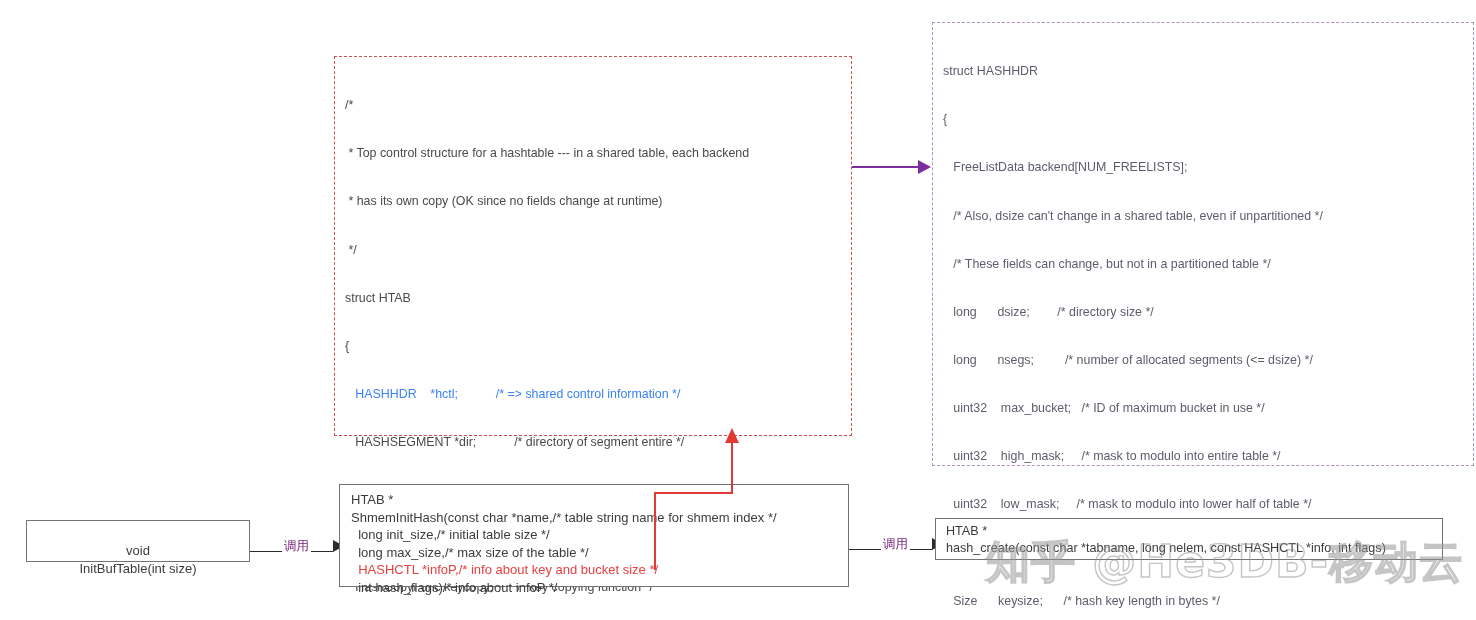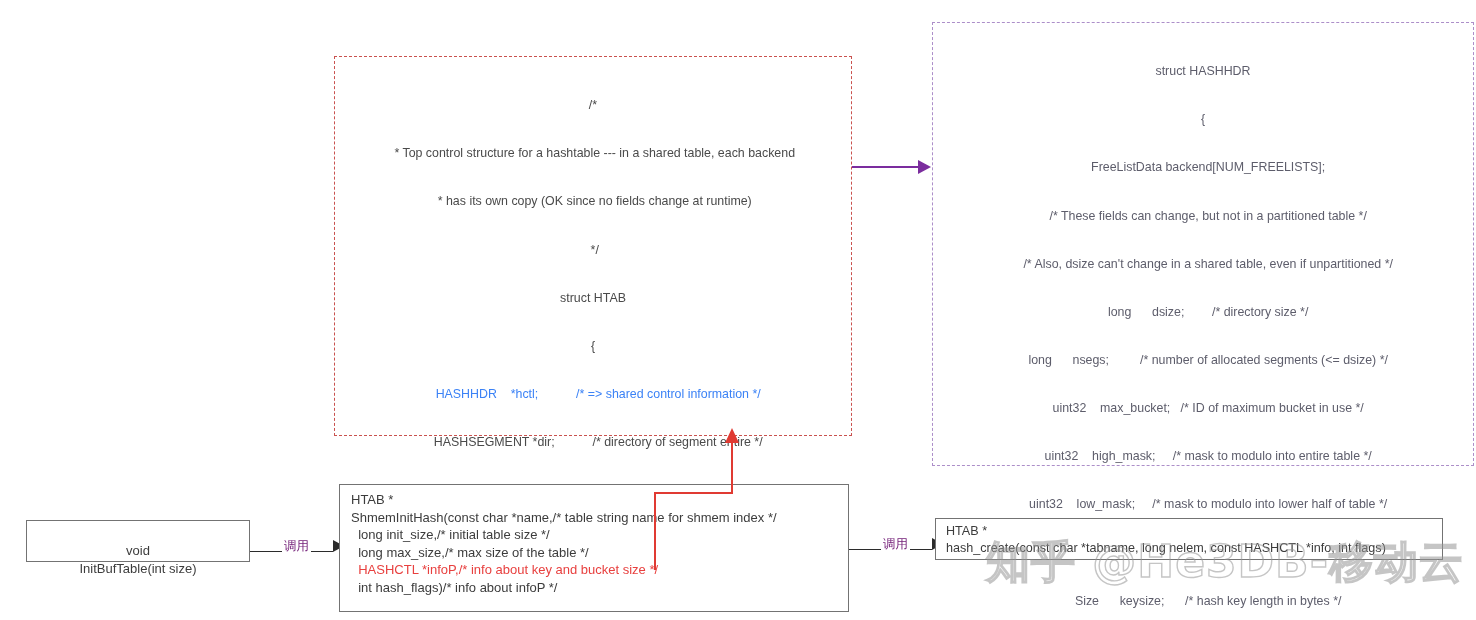--- a/index.html
+++ b/index.html
@@ -25,21 +25,20 @@
   
   .code-panel {
     position: absolute;
     box-sizing: border-box;
     background: #ffffff;
     white-space: pre;
     font-family: "Liberation Sans", sans-serif;
     font-size: 12.4px;
     line-height: 16.05px;
     color: #4a4a4a;
-    text-align: center;
   }
   #htab-panel {
     left: 334px;
     top: 56px;
     width: 518px;
     height: 380px;
     border: 1.6px dashed #c9524f;
     padding: 8px 10px;
   }
   #hashhdr-panel {
@@ -71,21 +70,21 @@
     top: 520px;
     width: 224px;
     height: 42px;
     text-align: center;
     padding-top: 21px;
   }
   #shmem-box {
     left: 339px;
     top: 484px;
     width: 510px;
-    height: 128px;
+    height: 103px;
     padding: 6px 0 0 11px;
   }
   #hashcreate-box {
     left: 935px;
     top: 518px;
     width: 508px;
     height: 42px;
     padding: 4px 0 4px 10px;
     font-size: 12.6px;
     line-height: 17px;
@@ -223,22 +222,22 @@
     
     
     
     
   </div>
 
   <div class="code-panel" id="hashhdr-panel">
     <span class="code-line">struct HASHHDR</span>
     <span class="code-line">{</span>
     <span class="code-line">   FreeListData backend[NUM_FREELISTS];</span>
+    <span class="code-line">   /* Also, dsize can't change in a shared table, even if unpartitioned */</span>
     <span class="code-line">   /* These fields can change, but not in a partitioned table */</span>
-    <span class="code-line">   /* Also, dsize can't change in a shared table, even if unpartitioned */</span>
     <span class="code-line">   long      dsize;        /* directory size */</span>
     <span class="code-line">   long      nsegs;         /* number of allocated segments (&lt;= dsize) */</span>
     <span class="code-line">   uint32    max_bucket;   /* ID of maximum bucket in use */</span>
     <span class="code-line">   uint32    high_mask;     /* mask to modulo into entire table */</span>
     <span class="code-line">   uint32    low_mask;     /* mask to modulo into lower half of table */</span>
     <span class="code-line">   /* These fields are fixed at hashtable creation */</span>
     <span class="code-line">   Size      keysize;      /* hash key length in bytes */</span>
     
     
     

